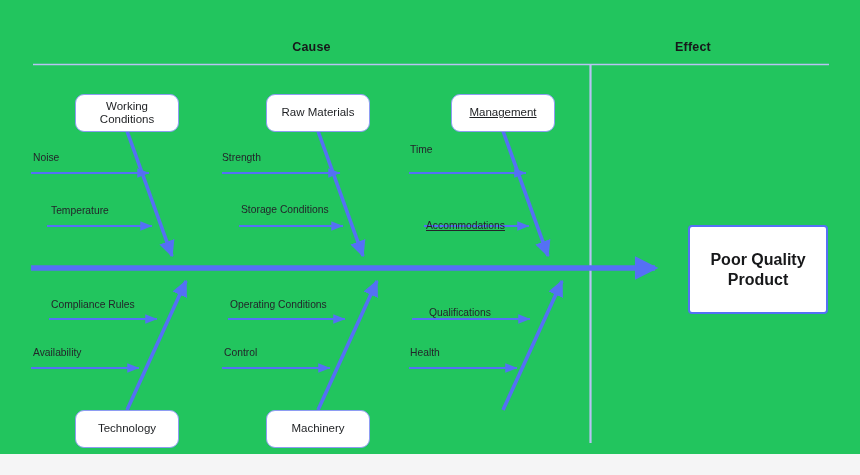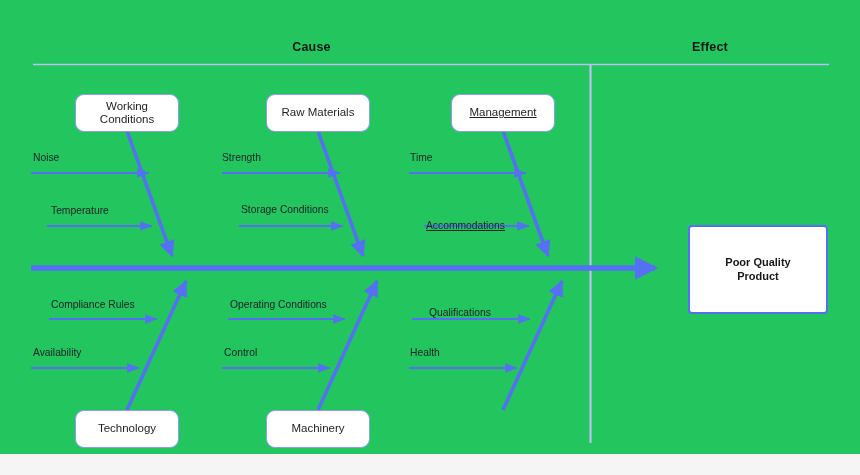--- a/index.html
+++ b/index.html
@@ -51,21 +51,21 @@
   .effect-box {
     position: absolute;
     box-sizing: border-box;
     background: #ffffff;
     border: 2px solid #5570f5;
     border-radius: 4px;
     display: flex;
     align-items: center;
     justify-content: center;
     text-align: center;
-    font-size: 11px;
+    font-size: 16px;
     font-weight: bold;
     color: #17181a;
     line-height: 1.25;
     white-space: pre-line;
   }
   .sub-label {
     position: absolute;
     font-size: 10.3px;
     color: #23252a;
     white-space: nowrap;
@@ -115,40 +115,40 @@
     <line x1="31" y1="368" x2="139" y2="368" stroke="#5570f5" stroke-width="1.9" marker-end="url(#ah-sub)"></line>
 
     <line x1="228" y1="319" x2="345" y2="319" stroke="#5570f5" stroke-width="1.9" marker-end="url(#ah-sub)"></line>
     <line x1="222" y1="368" x2="330" y2="368" stroke="#5570f5" stroke-width="1.9" marker-end="url(#ah-sub)"></line>
 
     <line x1="412" y1="319" x2="530" y2="319" stroke="#5570f5" stroke-width="1.9" marker-end="url(#ah-sub)"></line>
     <line x1="409" y1="368" x2="517" y2="368" stroke="#5570f5" stroke-width="1.9" marker-end="url(#ah-sub)"></line>
   </svg>
 
   <div class="hdr" style="left:33px; top:40px; width:557px;">Cause</div>
-  <div class="hdr" style="left:591px; top:40px; width:238px;">Effect</div>
+  <div class="hdr" style="left:574px; top:40px; width:238px;">Effect</div>
 
   <div class="cat-box" style="left:75px; top:94px; width:104px; height:38px;">Working
 Conditions</div>
   <div class="cat-box" style="left:266px; top:94px; width:104px; height:38px;">Raw Materials</div>
   <div class="cat-box" style="left:451px; top:94px; width:104px; height:38px;text-decoration:underline;">Management</div>
 
   <div class="cat-box" style="left:75px; top:410px; width:104px; height:38px;">Technology</div>
   <div class="cat-box" style="left:266px; top:410px; width:104px; height:38px;">Machinery</div>
 
   <div class="effect-box" style="left:688px; top:225px; width:140px; height:89px;">Poor Quality
 Product</div>
 
   <div class="sub-label" style="left:33px; top:152px;">Noise</div>
   <div class="sub-label" style="left:51px; top:205px;">Temperature</div>
 
   <div class="sub-label" style="left:222px; top:152px;">Strength</div>
   <div class="sub-label" style="left:241px; top:204px;">Storage Conditions</div>
 
-  <div class="sub-label" style="left:410px; top:152px;">Time</div>
+  <div class="sub-label" style="left:410px; top:144px;">Time</div>
   <div class="sub-label" style="left:426px; top:220px;text-decoration:underline;">Accommodations</div>
 
   <div class="sub-label" style="left:51px; top:299px;">Compliance Rules</div>
   <div class="sub-label" style="left:33px; top:347px;">Availability</div>
 
   <div class="sub-label" style="left:230px; top:299px;">Operating Conditions</div>
   <div class="sub-label" style="left:224px; top:347px;">Control</div>
 
   <div class="sub-label" style="left:429px; top:299px;margin-top:8px;">Qualifications</div>
   <div class="sub-label" style="left:410px; top:347px;">Health</div>

